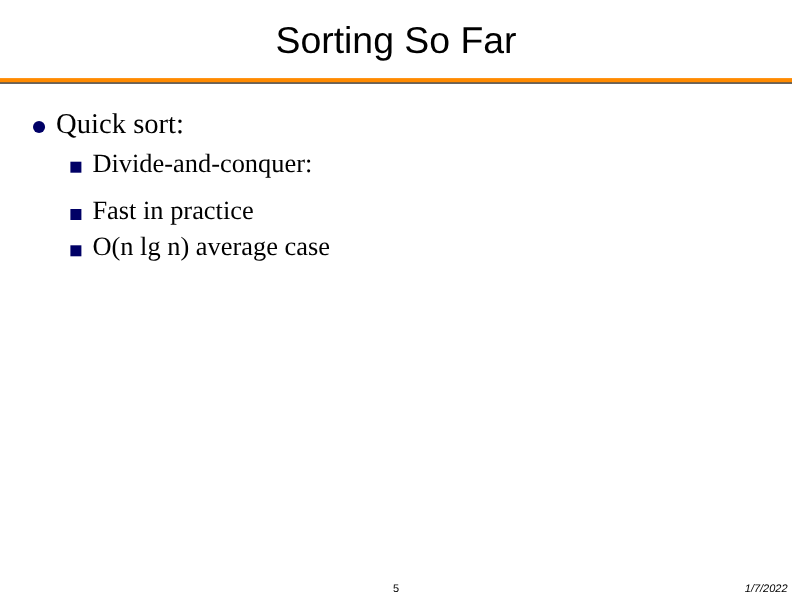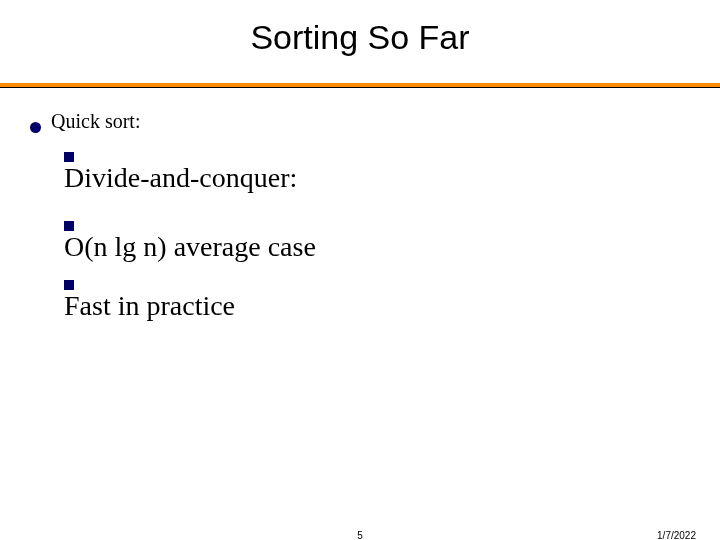--- a/index.html
+++ b/index.html
@@ -16,49 +16,48 @@
     position: relative;
     width: 720px;
     height: 540px;
     box-sizing: border-box;
   }
   .title {
     font-family: Arial, Helvetica, sans-serif;
     font-size: 34px;
     text-align: center;
     padding-top: 18px;
-    padding-bottom: 26px;
+    padding-bottom: 14px;
   }
   .orange-bar {
     height: 4px;
     background: #ff8a00;
     width: 100%;
   }
   .black-line {
     height: 1px;
     background: #000;
     width: 100%;
   }
   .body {
     padding: 22px 30px 0 30px;
   }
   .level1, .level2, .level3 {
     display: flex;
     align-items: flex-start;
   }
   .level1 {
-    font-size: 20px;
+    font-size: 26px;
     margin-bottom: 8px;
   }
   .level2 {
-    font-size: 28px;
+    font-size: 24px;
     margin-left: 34px;
     margin-bottom: 6px;
     margin-top: 4px;
-    flex-direction: column;
   }
   .level3 {
     font-size: 22px;
     margin-left: 68px;
     margin-bottom: 2px;
     margin-top: 0;
     line-height: 1.28;
   }
   .bullet-circle, .bullet-square, .bullet-diamond {
     flex: 0 0 auto;
@@ -105,21 +104,22 @@
     font-size: 10px;
     color: #000;
   }
   .page-num {
     position: absolute;
     left: 50%;
     transform: translateX(-50%);
   }
   .date {
     position: absolute;
-    right: 24px;
+    right: 4px;
+    font-style: italic;
   }
 </style>
 </head>
 <body>
 
 <div class="slide">
 
   <div class="title">Sorting So Far</div>
   <div class="orange-bar"></div>
   <div class="black-line"></div>
@@ -134,25 +134,25 @@
     <div class="level2">
       <div class="bullet-square"></div>
       <div class="txt">Divide-and-conquer:</div>
     </div>
 
 
     <div class="gap"></div>
 
     <div class="level2">
       <div class="bullet-square"></div>
-      <div class="txt">O(n lg n) average case</div>
+      <div class="txt">Fast in practice</div>
     </div>
     <div class="level2">
       <div class="bullet-square"></div>
-      <div class="txt">Fast in practice</div>
+      <div class="txt">O(n lg n) average case</div>
     </div>
 
 
   </div>
 
   <div class="footer">
     <span class="page-num">5</span>
     <span class="date">1/7/2022</span>
   </div>
 

